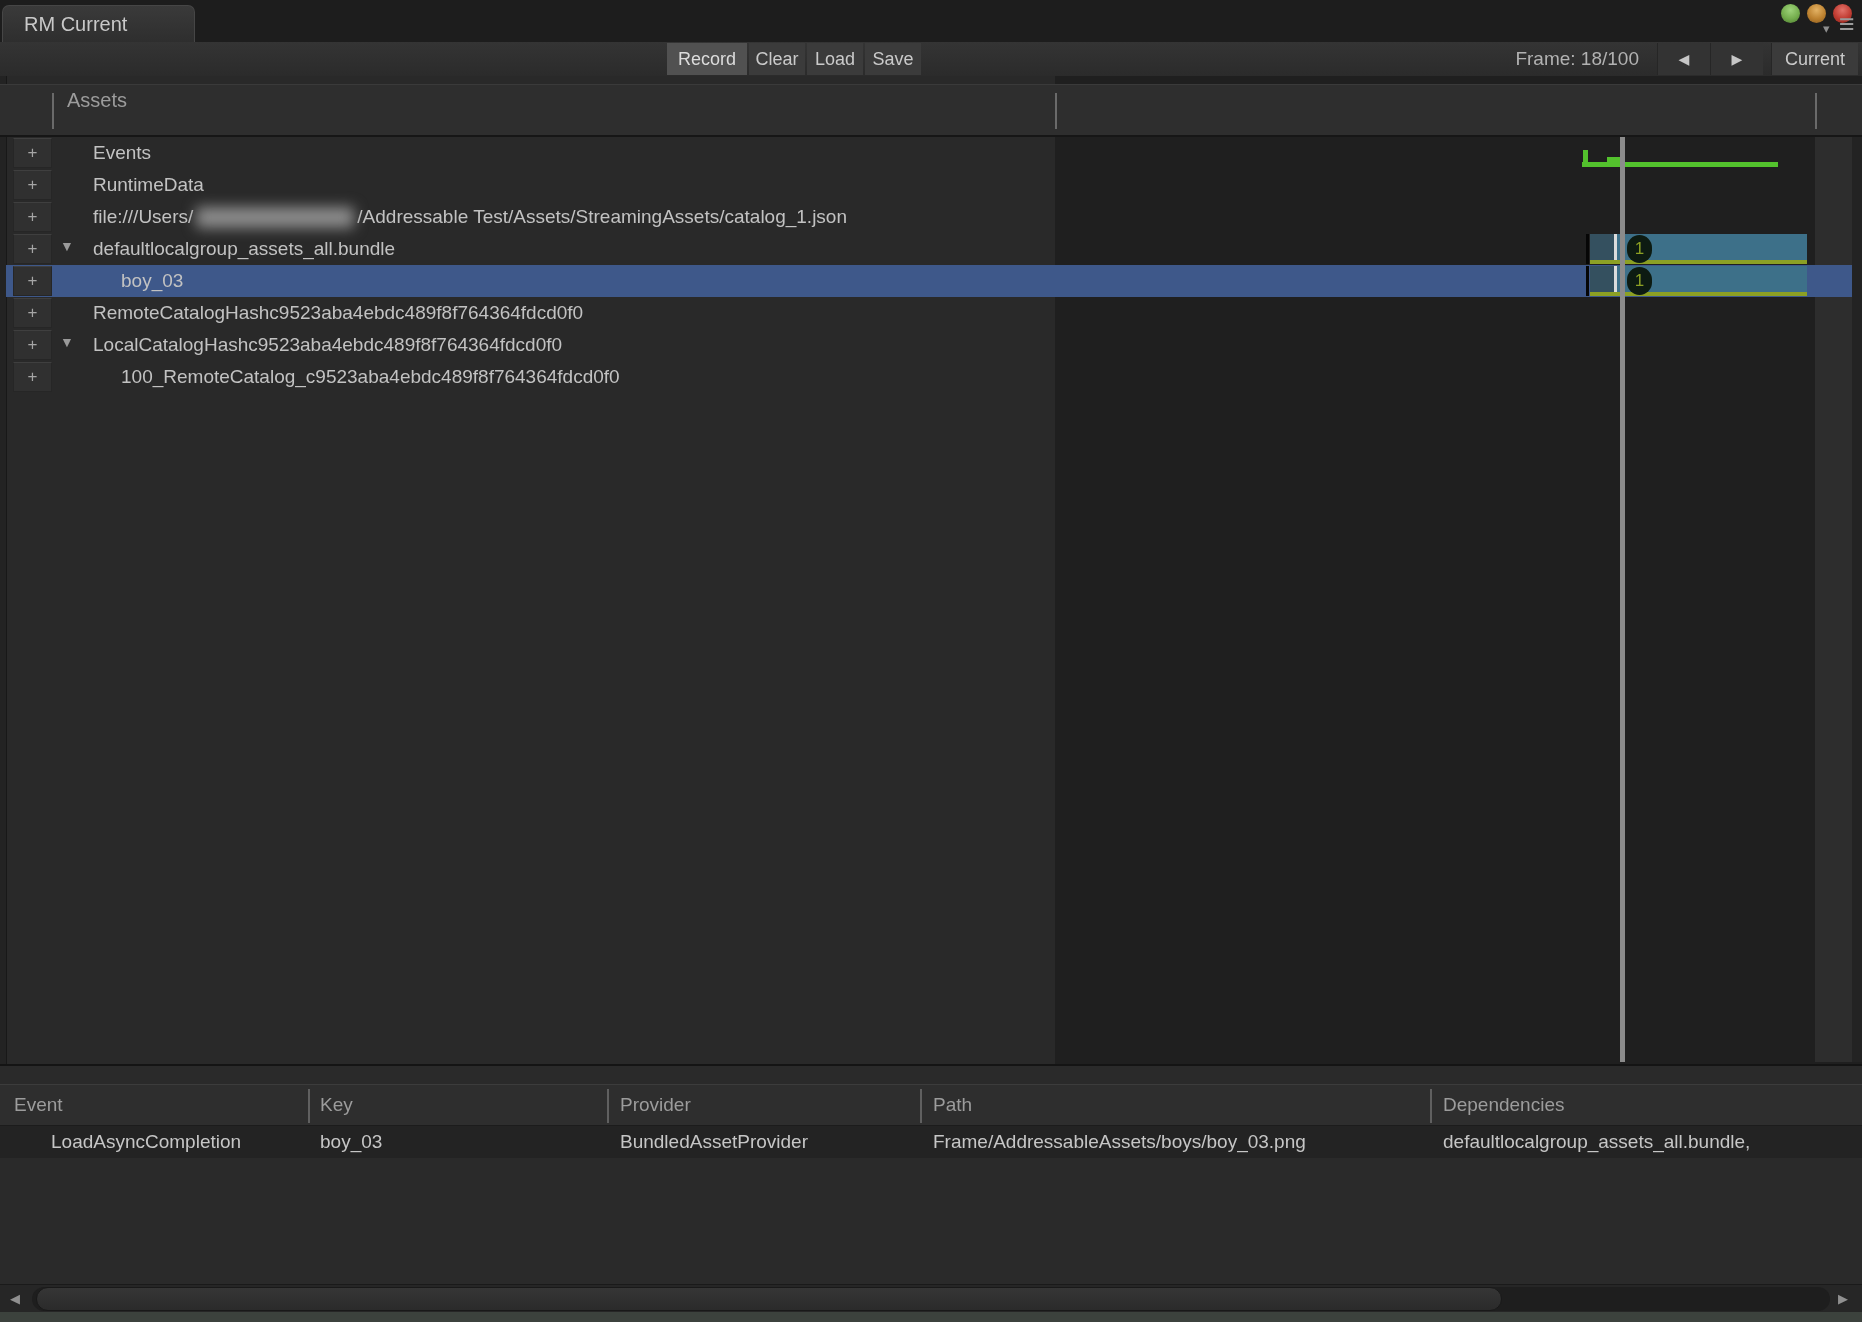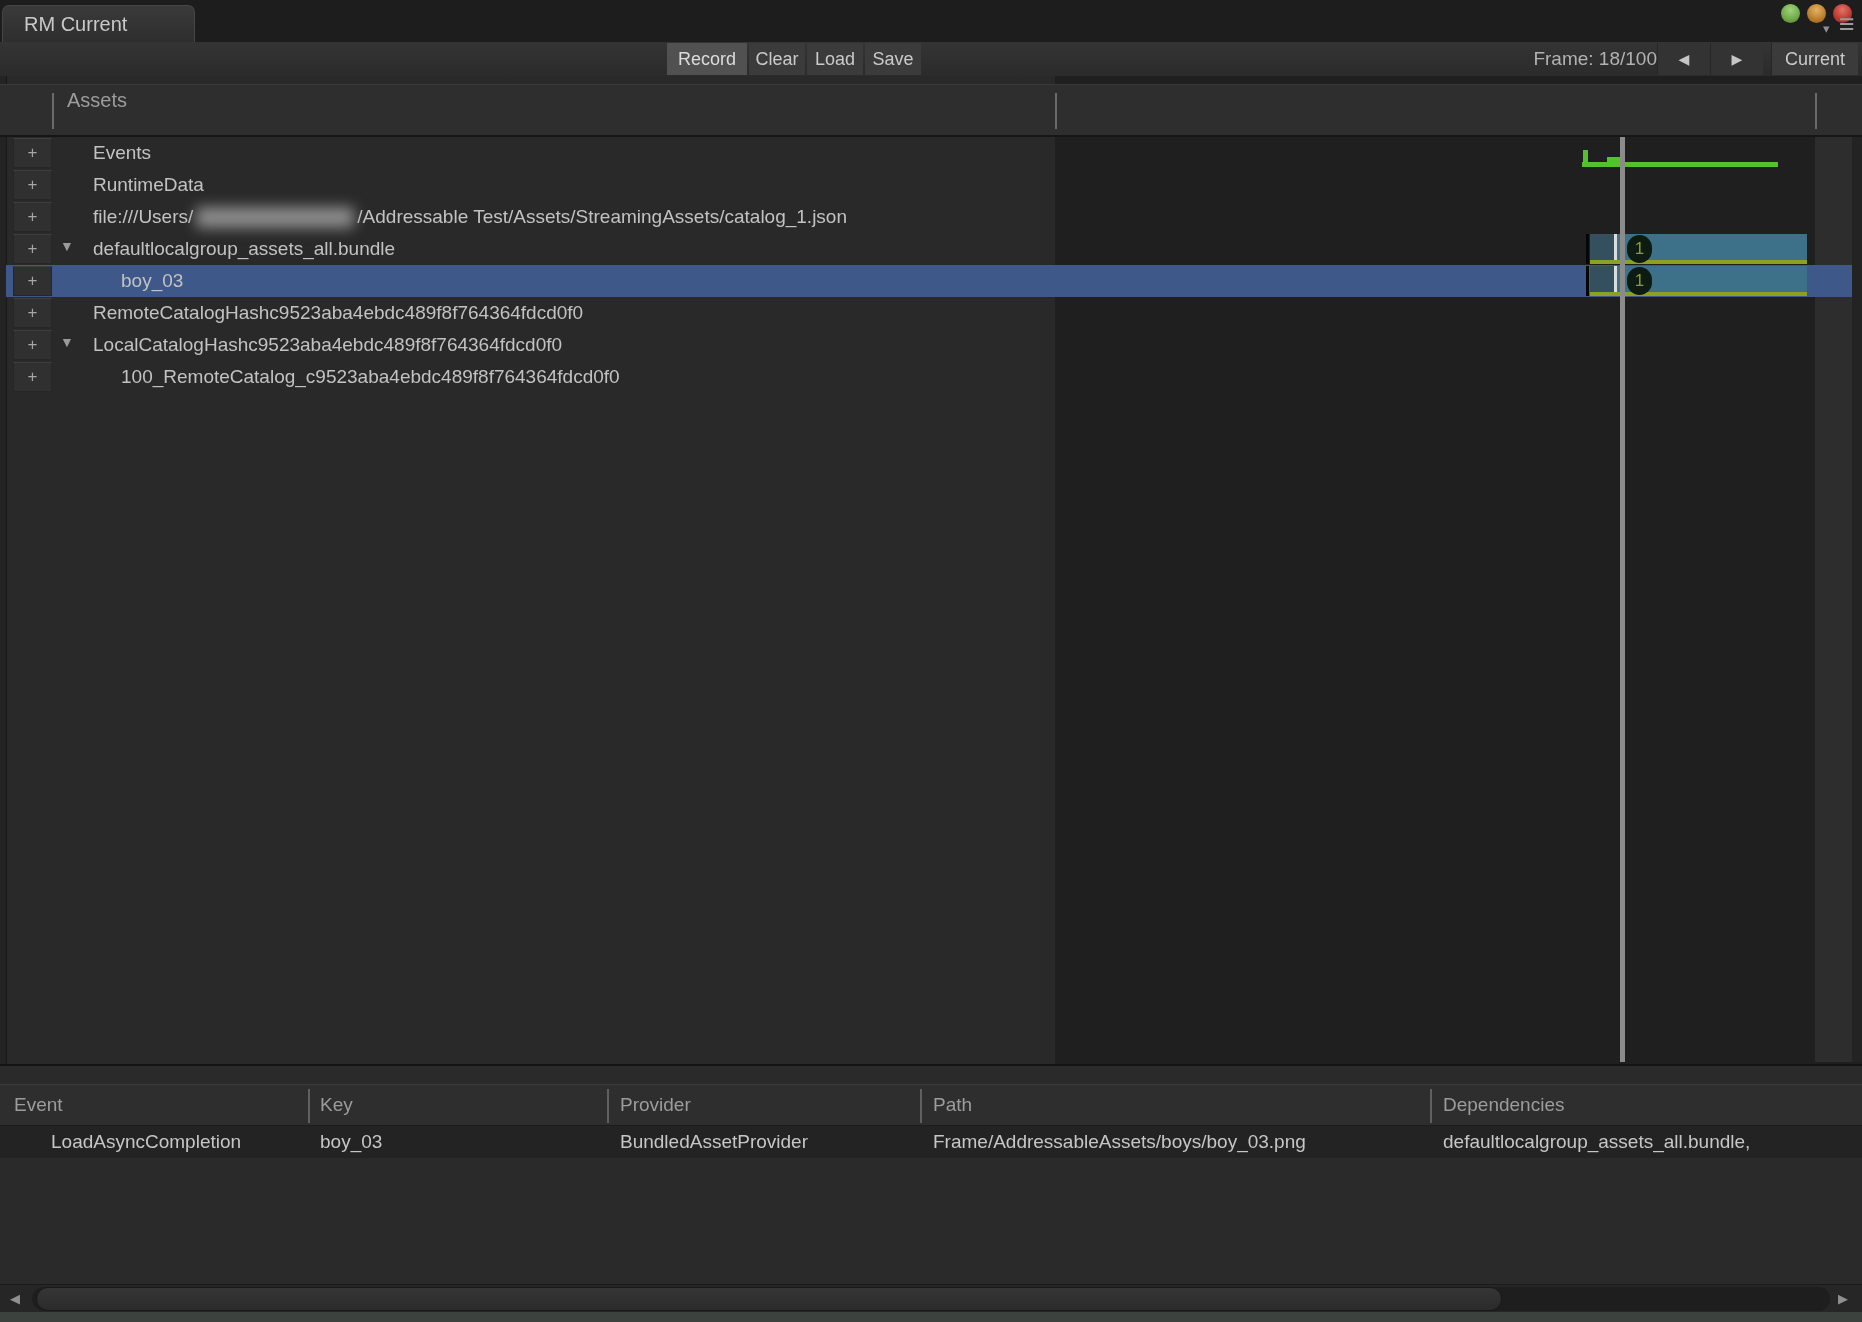--- a/index.html
+++ b/index.html
@@ -17,21 +17,21 @@
   .pane-caret{position:absolute;left:1823px;top:21px;color:#8f8f8f;font-size:13px;}
   .pane-burger{position:absolute;left:1839px;top:11px;color:#9a9a9a;font-size:27px;line-height:27px;font-weight:bold;}
   
   .toolbar{position:absolute;top:42px;left:0;width:1862px;height:34px;
            background:linear-gradient(#343434,#2b2b2b);border-bottom:1px solid #161616;box-sizing:content-box;}
   .tb-group{position:absolute;left:629px;top:1px;height:32px;display:flex;gap:2px;}
   .tb-btn{background:#3b3b3b;color:#cacaca;font-size:18px;line-height:32px;text-align:center;}
   .tb-btn.w80{width:80px;margin-left:38px;} .tb-btn.w56{width:56px;}
   .tb-btn.active{background:#515151;color:#dcdcdc;}
   .tb-right{position:absolute;right:4px;top:1px;height:32px;display:flex;align-items:center;}
-  .frame-label{color:#b2b2b2;font-size:19px;}
+  .frame-label{color:#b2b2b2;font-size:19px;margin-right:18px;}
   .nav-btn{width:52px;background:#333333;color:#c6c6c6;font-size:14px;line-height:32px;height:32px;
            text-align:center;border-left:1px solid #262626;}
   .current-btn{width:86px;background:#3b3b3b;color:#cacaca;font-size:18px;line-height:32px;height:32px;
                text-align:center;border-left:1px solid #262626;margin-left:8px;}
   
   .main{position:absolute;top:76px;left:0;width:1862px;height:988px;background:#1f1f1f;}
   .left-bg{position:absolute;left:0;top:0;width:1055px;height:988px;background:#292929;}
   .right-strip{position:absolute;left:1815px;top:61px;width:37px;height:925px;background:#2d2d2d;}
   .right-edge{position:absolute;left:1852px;top:61px;width:10px;height:925px;background:#232323;}
   .edge-l{position:absolute;left:0;top:0;width:6px;height:988px;background:#232323;border-right:1px solid #181818;}

